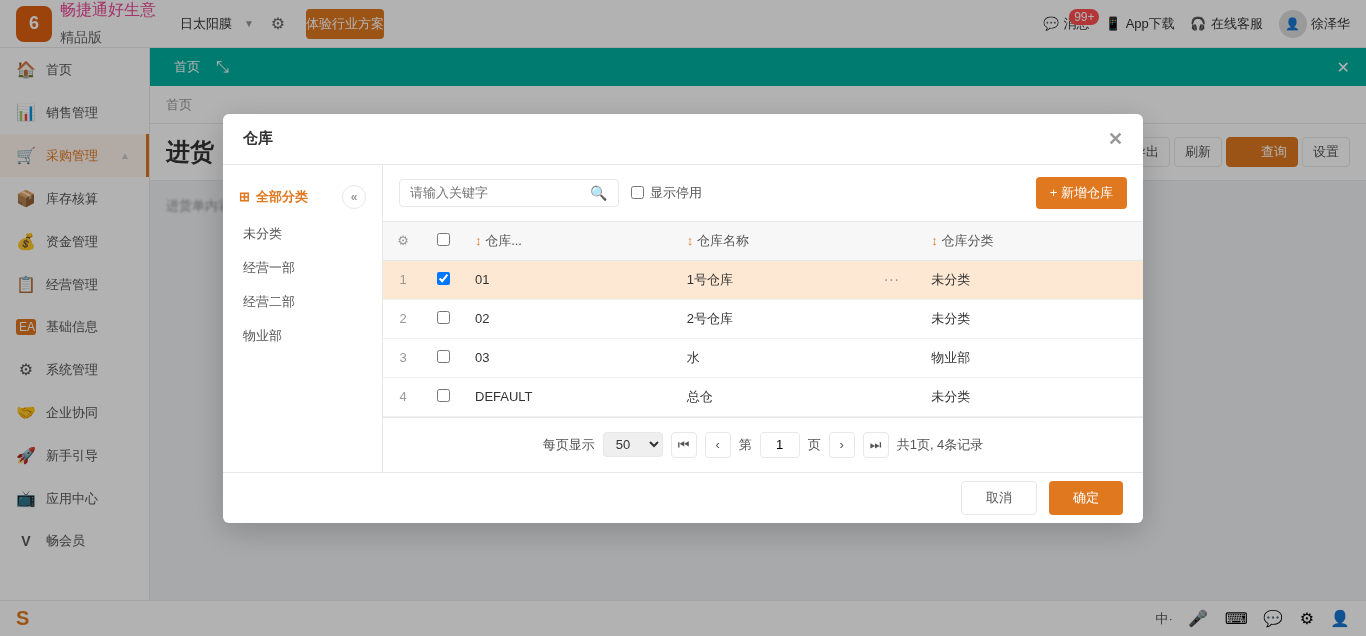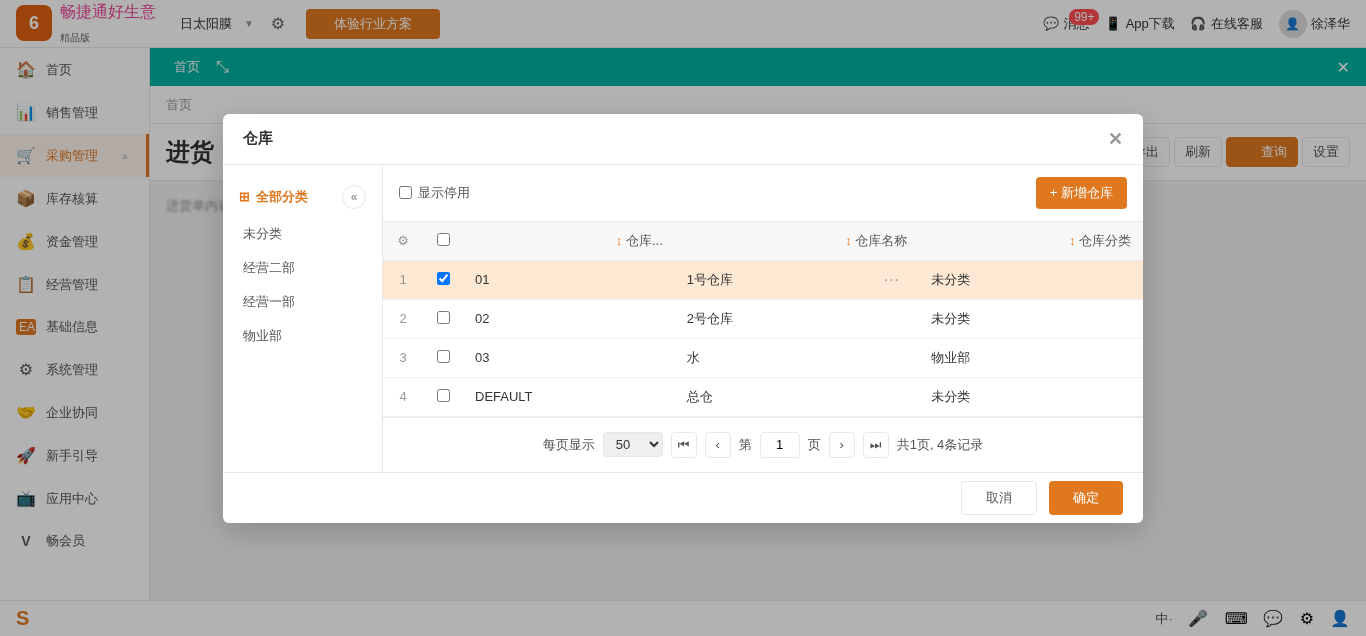--- a/index.html
+++ b/index.html
@@ -23,34 +23,34 @@
       margin-right: 16px;
     }
     .logo-icon {
       width: 36px; height: 36px;
       background: #e06010;
       border-radius: 8px;
       display: flex; align-items: center; justify-content: center;
       color: #fff; font-size: 18px; font-weight: bold;
     }
     .logo-text { font-size: 16px; color: #ec4899; line-height: 1.3; }
-    .logo-sub { font-size: 10px; color: #666; margin-top: 9px; }
+    .logo-sub { font-size: 14px; color: #666; margin-top: 9px; }
     .topbar-company {
       display: flex; align-items: center; gap: 12px;
       font-size: 13px; color: #333; cursor: pointer;
       margin-left: 8px;
     }
     .topbar-company .arrow { color: #999; font-size: 10px; }
     .topbar-gear {
       width: 32px; height: 32px; display: flex; align-items: center; justify-content: center;
       color: #666; cursor: pointer; font-size: 16px; margin-left: 8px;
     }
     .topbar-btn {
       background: #e07820; color: #fff; border: none; border-radius: 4px;
-      padding: 6px 28px; font-size: 13px; cursor: pointer; margin-left: 12px;
+      padding: 6px 0; font-size: 13px; cursor: pointer; margin-left: 12px;
     }
     .topbar-right {
       margin-left: auto; display: flex; align-items: center; gap: 16px;
     }
     .topbar-right-item {
       display: flex; align-items: center; gap: 4px; color: #333; font-size: 13px; cursor: pointer;
       position: relative;
     }
     .badge {
       background: #ff4d4f; color: #fff; border-radius: 10px;
@@ -149,21 +149,21 @@
     .new-btn {
       background: #e07820; color: #fff; border: none; border-radius: 4px;
       padding: 7px 14px; font-size: 13px; cursor: pointer; margin-left: auto;
       white-space: nowrap;
     }
 
     
     .data-table { width: 100%; border-collapse: collapse; font-size: 13px; }
     .data-table th {
       background: #f7f7f7; color: #555; padding: 10px 12px;
-      border-bottom: 1px solid #e8e8e8; text-align: right; font-weight: normal;
+      border-bottom: 1px solid #e8e8e8; text-align: left; font-weight: normal;
     }
     .data-table td {
       padding: 10px 12px; border-bottom: 1px solid #f0f0f0; color: #333;
     }
     .data-table tr.selected td { background: #fde8d4; }
     .data-table .num-col { color: #999; width: 40px; text-align: center; }
     .data-table .cb-col { width: 40px; text-align: center; }
     .row-dots { color: #999; font-size: 16px; float: right; padding-right: 8px; }
 
     
@@ -372,33 +372,37 @@
       <div class="category-panel">
         <div class="category-header">
           <span style="color:#e07820;">⊞</span>
           <span>全部分类</span>
           <div class="category-collapse">«</div>
         </div>
         <div class="category-item">
           <span>未分类</span>
         </div>
         <div class="category-item">
+          <span>经营一部</span>
+        </div>
+        <div class="category-item">
           <span>经营二部</span>
-        </div>
-        <div class="category-item">
-          <span>经营一部</span>
         </div>
         <div class="category-item">
           <span>物业部</span>
         </div>
       </div>
 
       <div class="table-panel">
 
         <div class="table-toolbar">
+          <div class="search-box">
+            <input type="text" placeholder="请输入关键字" style="">
+            <span class="search-icon">🔍</span>
+          </div>
           <label class="checkbox-label">
             <input type="checkbox" style="">
             <span>显示停用</span>
           </label>
           <button class="new-btn">+ 新增仓库</button>
         </div>
 
         <div style="flex:1; overflow:auto;">
           <table class="data-table">
             <thead>

